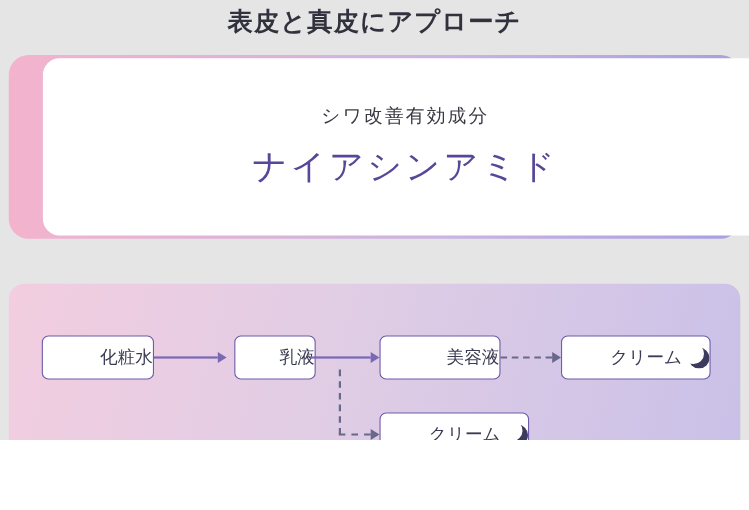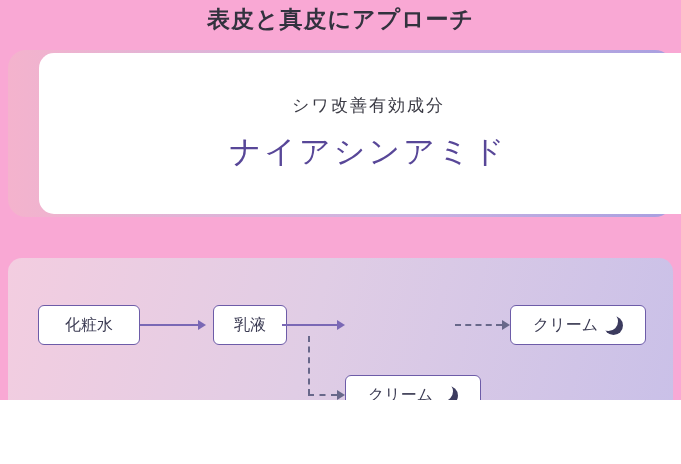--- a/index.html
+++ b/index.html
@@ -1,21 +1,21 @@
 <!DOCTYPE html>
 <html><head>
 <meta charset="utf-8">
 <style>
   * { margin: 0; padding: 0; box-sizing: border-box; }
   html, body { background: #ffffff; }
   body {
     width: 681px; height: 464px;
     font-family: "DejaVu Sans", sans-serif;
   }
-  .page { position: relative; width: 681px; height: 400px; background: #f9a8d4; overflow: hidden; padding-left: 16px; }
+  .page { position: relative; width: 681px; height: 400px; background: #e5e5e5; overflow: hidden; padding-left: 16px; }
 
   .title {
     position: absolute; top: 4px; left: 0; width: 100%;
     text-align: center; font-size: 23px; font-weight: bold;
     color: #32323e; letter-spacing: 1px;
   }
 
   
   .card-border {
     position: absolute; left: 8px; top: 50px; width: 665px; height: 167px;
@@ -31,21 +31,21 @@
 
   
   .panel {
     position: absolute; left: 8px; top: 258px; width: 665px; height: 198px;
     border-radius: 14px;
     background: linear-gradient(105deg, #f3cde0 0%, #e0cde5 45%, #c9c0e8 100%);
   }
   .fbox {
     position: absolute; height: 40px; background: #ffffff;
     border: 1px solid #6d5ca8; border-radius: 6px;
-    display: flex; align-items: center; justify-content: center; gap: 6px;
+    display: flex; align-items: center; justify-content: flex-end; gap: 6px;
     font-size: 16px; color: #3a3a52;
   }
   .fbox-1 { left: 30px;  top: 47px; width: 102px; }
   .fbox-2 { left: 205px; top: 47px; width: 74px; }
   .fbox-3 { left: 337px; top: 47px; width: 110px; }
   .fbox-4 { left: 502px; top: 47px; width: 136px; }
   .fbox-5 { left: 337px; top: 117px; width: 136px; }
 
   .line-solid { position: absolute; height: 2px; background: #7a68b5; }
   .line-1 { left: 132px; top: 66px; width: 58px; }
@@ -94,20 +94,23 @@
     <div class="line-solid line-1"></div>
     <div class="head head-solid head-1"></div>
 
     <div class="fbox fbox-2">
       <span>乳液</span>
     </div>
 
     <div class="line-solid line-2"></div>
     <div class="head head-solid head-2"></div>
 
+    <div class="fbox fbox-3">
+      <span>美容液</span>
+    </div>
 
     <div class="dash-h dash-1"></div>
     <div class="head head-dash head-3"></div>
 
     <div class="fbox fbox-4">
       <span>クリーム</span>
       <span class="moon"></span>
     </div>
 
     <div class="dash-v dash-v-1"></div>

